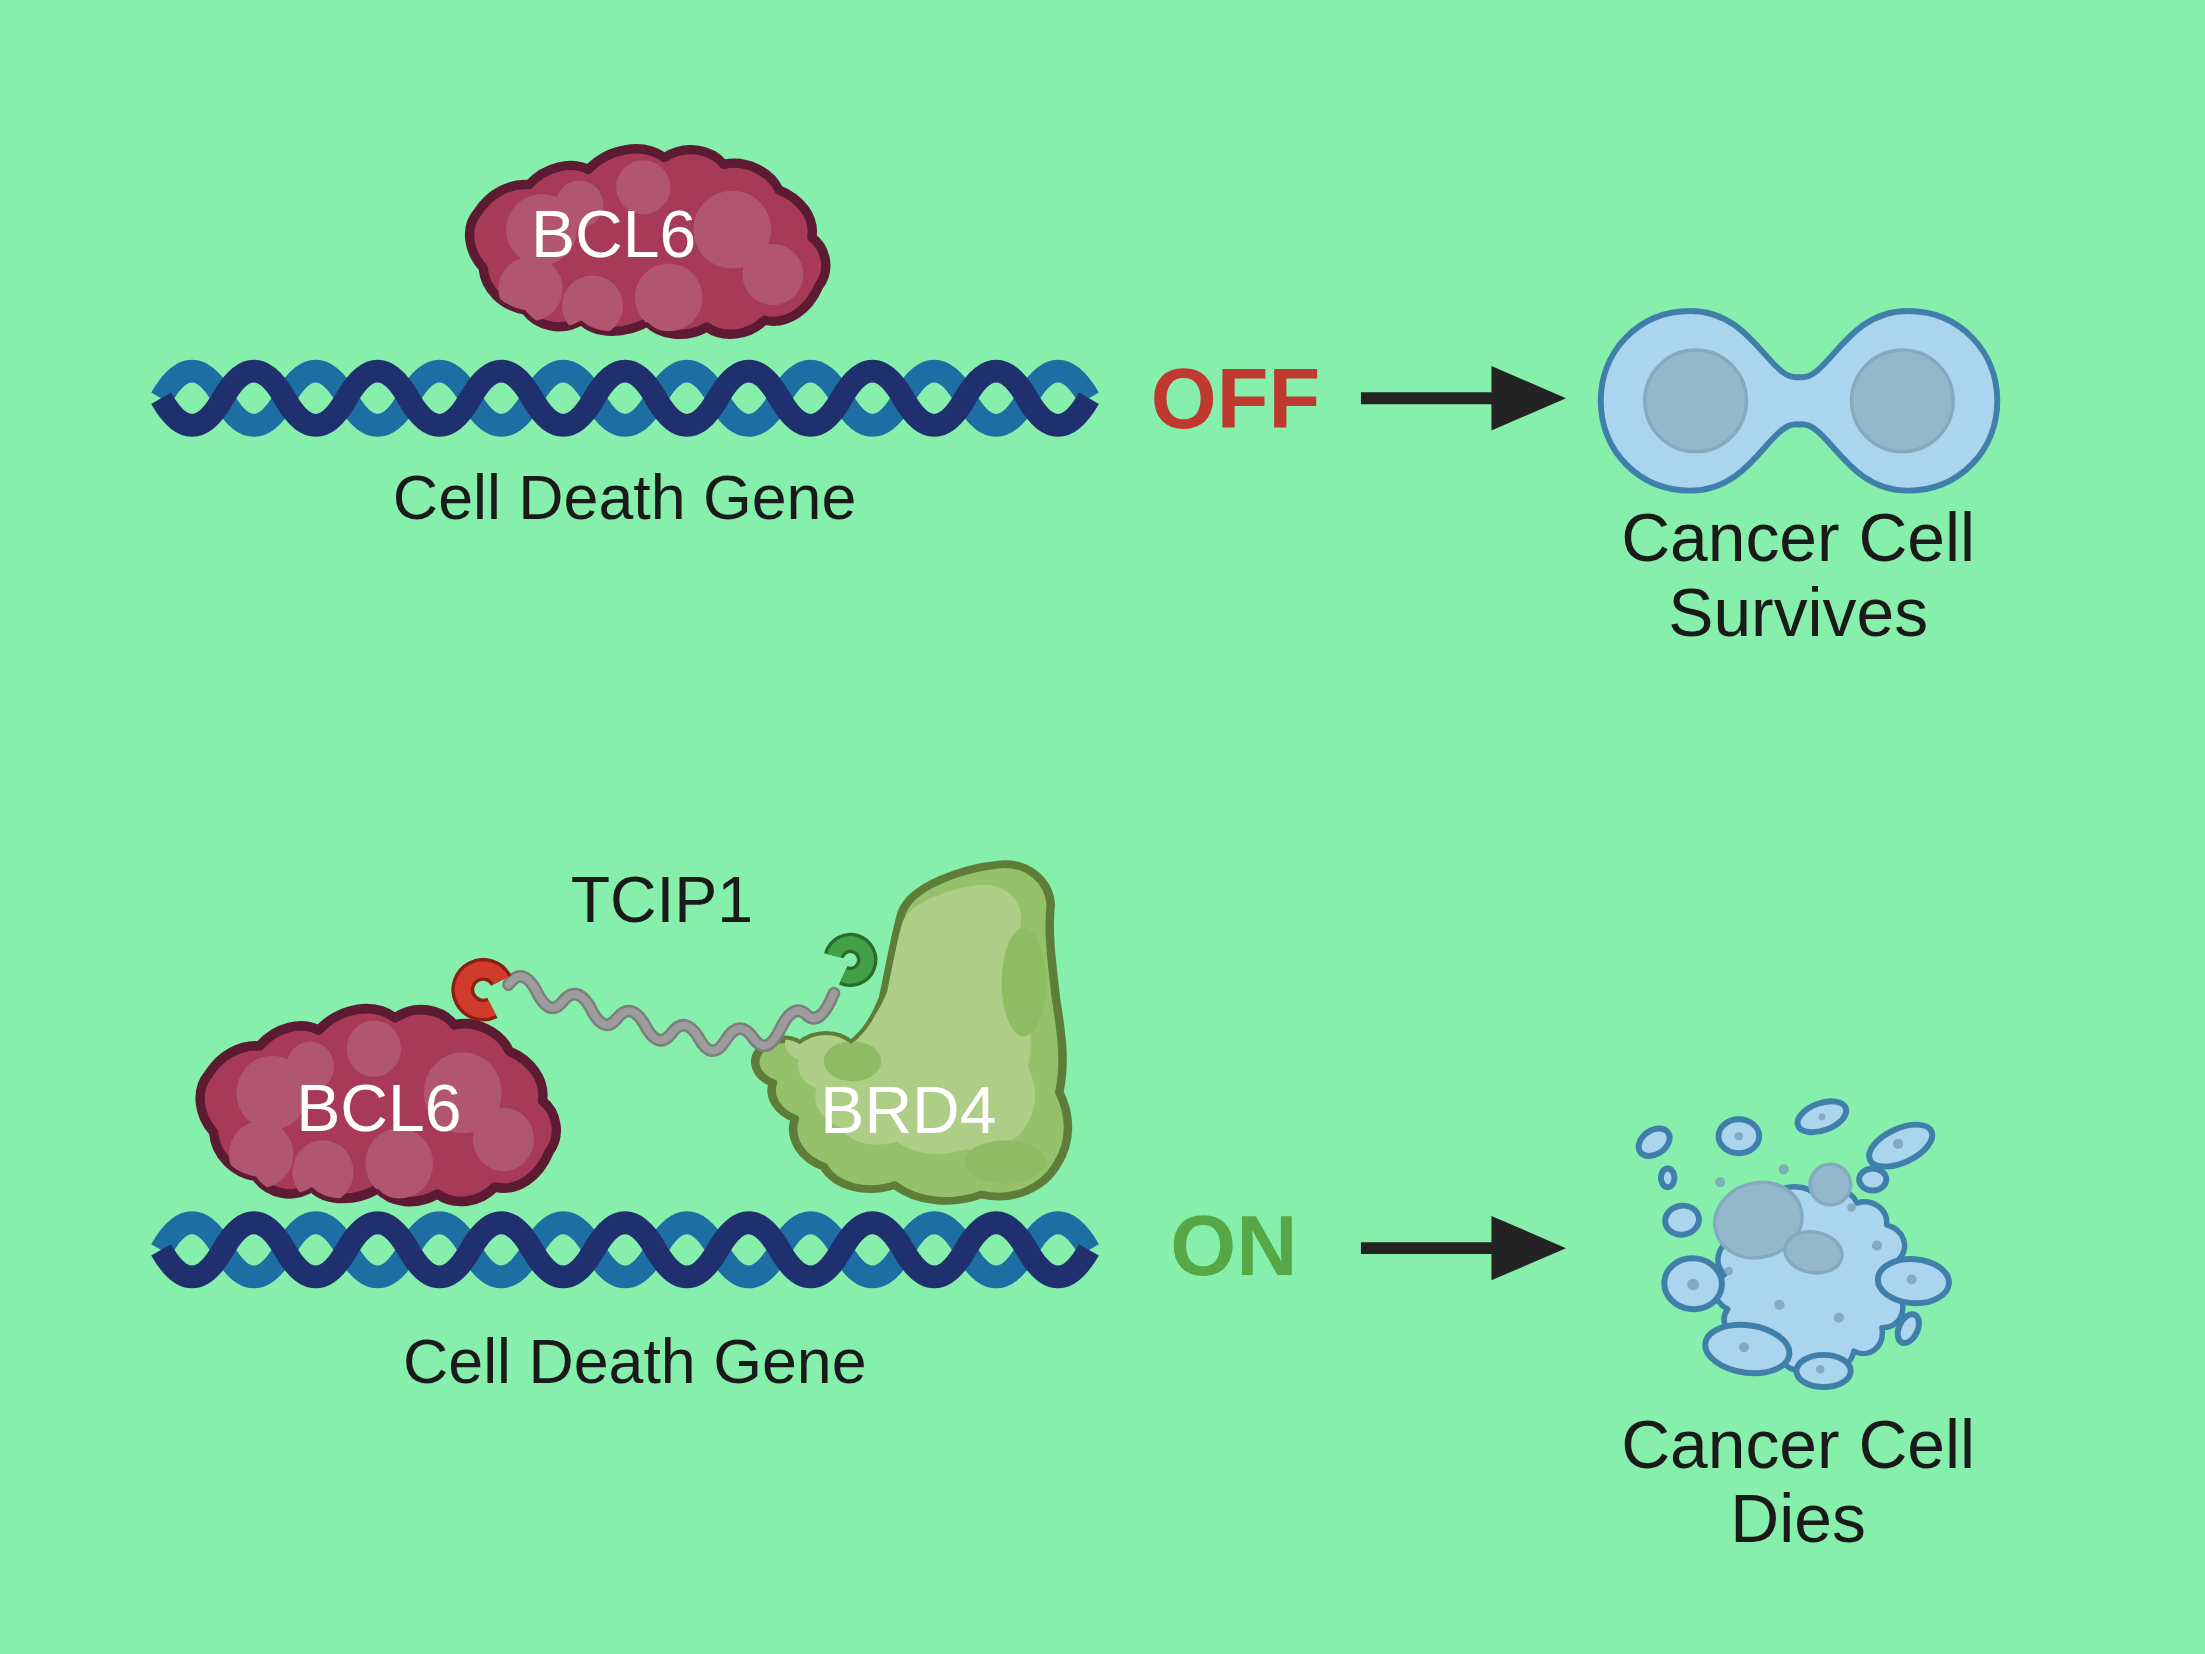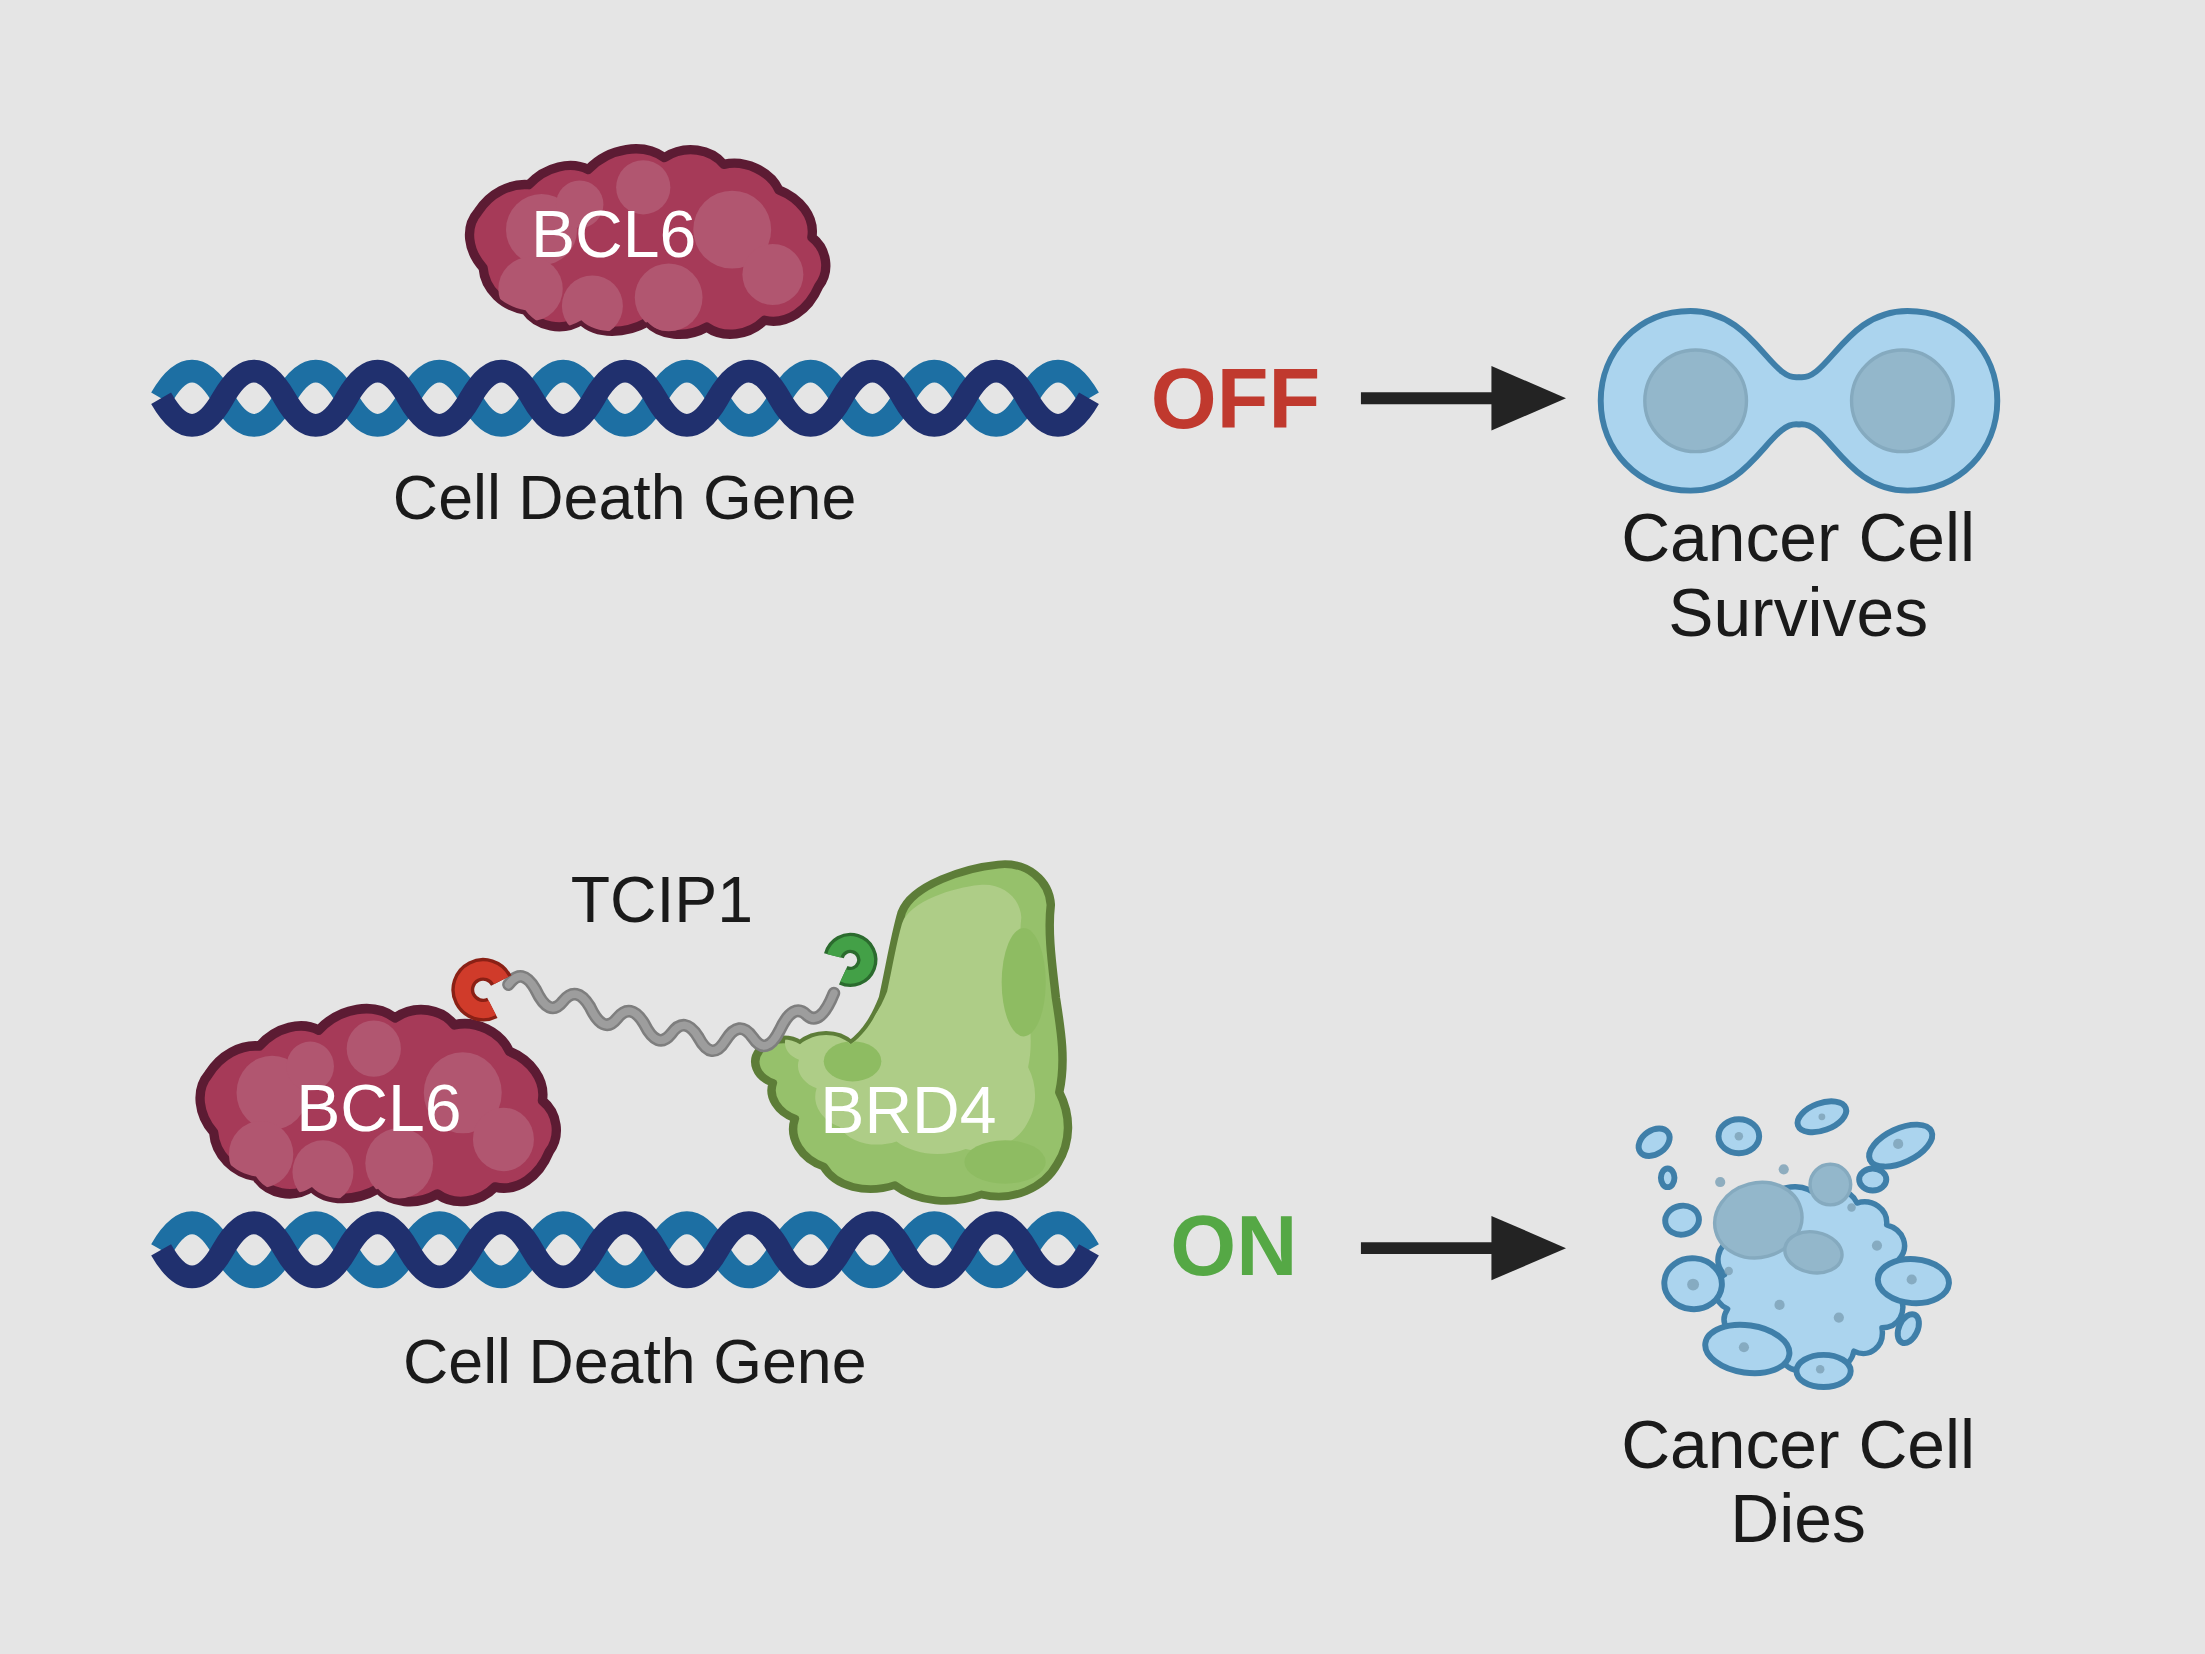--- a/index.html
+++ b/index.html
@@ -1,16 +1,16 @@
 <!DOCTYPE html>
 <html style="--bcl6-fill: #a63a58; --bcl6-light: #b15670; --bcl6-stroke: #5c1b33; --brd4-fill: #96c16b; --brd4-light: #aecd87; --brd4-patch: #8ebc62; --brd4-stroke: #5d7d38; --dna-dark: #20306e; --dna-light: #1d6fa3; --state-off: #c0392e; --state-on: #55a845; --arrow: #232323; --cell-fill: #abd4ee; --cell-stroke: #3f7fa9; --nucleus-fill: #93b7cb; --nucleus-stroke: #85aabf; --speckle: #7fa3b8; --linker-gray: #9d9d9d; --linker-dark: #7e7e7e; --hook-red: #d03b2a; --hook-red-dark: #8a2015; --hook-green: #43a047; --hook-green-dark: #2b6b2e; --text: #1a1a1a;font-size:13.6px"><head>
 <meta charset="utf-8">
 <style>
   html,body{margin:0;padding:0;background:#ffffff;}
-  .canvas{position:relative;width:2205px;height:1654px;background:#e5e5e5;overflow:hidden;}
+  .canvas{position:relative;width:2205px;height:1654px;background:#86efac;overflow:hidden;}
   svg text{font-family:"Liberation Sans","DejaVu Sans",sans-serif;text-anchor:middle;}
   .f-gene{font-size:74px;}
   .f-protein{font-size:78px;}
   .f-molecule{font-size:76px;}
   .f-state{font-size:100px;font-weight:bold;}
   .f-outcome{font-size:80px;}
   .t-black{fill:var(--text);}
   .t-white{fill:#ffffff;}
   .t-off{fill:var(--state-off);}
   .t-on{fill:var(--state-on);}

